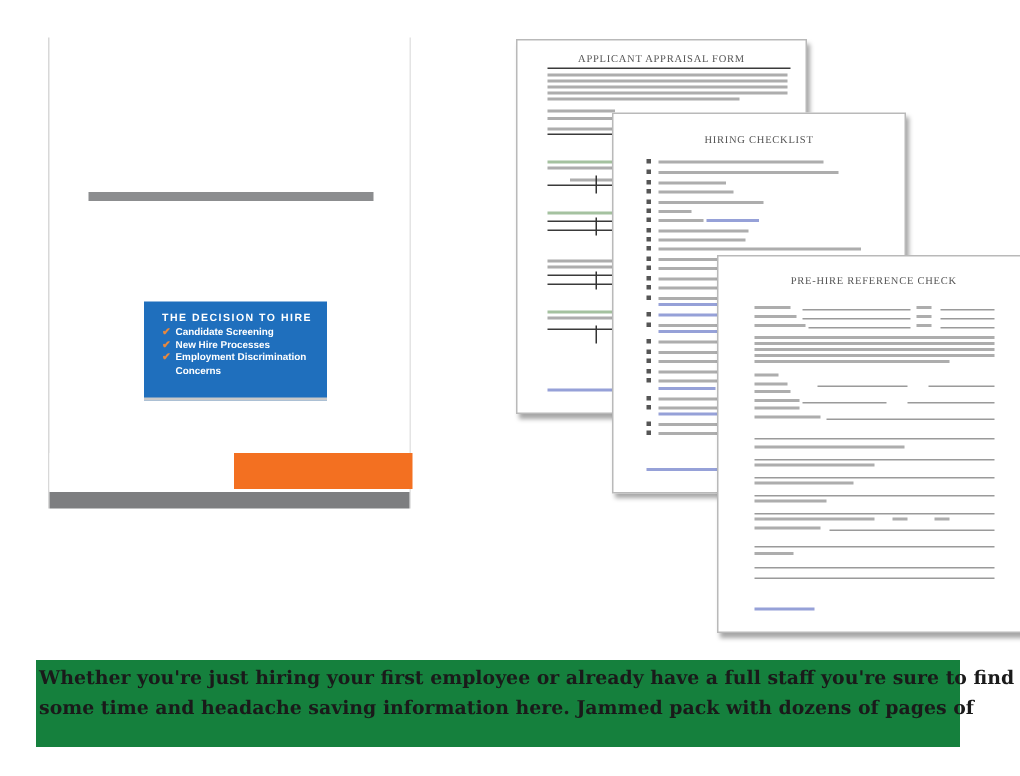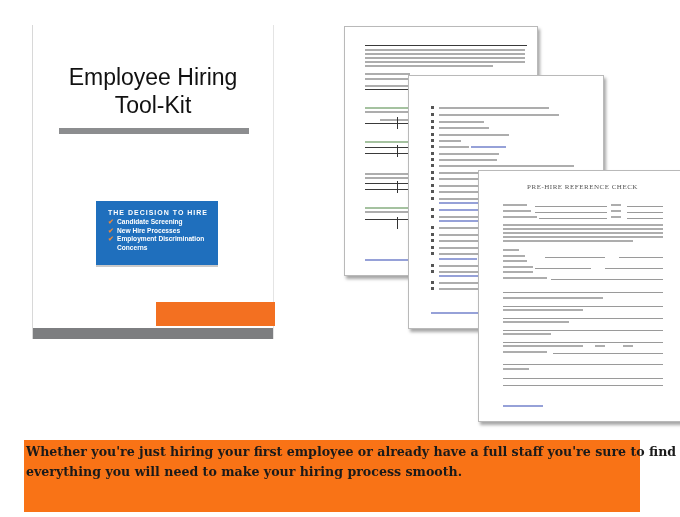--- a/index.html
+++ b/index.html
@@ -65,34 +65,30 @@
   .gline { position: absolute; height: 1px; background: #9a9a9a; }
   .dline { position: absolute; height: 1px; background: #3a3a3a; }
   .tline { position: absolute; height: 2px; background: #8a8a8a; opacity: 0.7; }
   .blink { position: absolute; height: 2px; background: #6a79c8; opacity: 0.7; }
   .green { position: absolute; height: 2px; background: #7fa878; opacity: 0.7; }
   .bullet { position: absolute; width: 3px; height: 3px; background: #555555; }
   .vbar { position: absolute; width: 1px; background: #333333; }
 
   
   .desc {
-    position: absolute; left: 24px; top: 440px; width: 616px; height: 72px;
-    background: #f97316; padding: 2px 0 0 2px;
+    position: absolute; left: 24px; top: 440px; width: 616px; height: 58px;
+    background: #15803d; padding: 2px 0 0 2px;
     font-family: "DejaVu Serif", serif; font-weight: bold; font-size: 12.6px; line-height: 20px; color: #1a1a1a;
   }
   .desc-line { white-space: nowrap; display: block; }
 </style>
 </head>
 <body>
 
 <div class="cover">
-  <div class="cover-title">
-    <div>Employee Hiring</div>
-    <div>Tool-Kit</div>
-  </div>
   <div class="cover-rule"></div>
   <div class="cover-bluebox">
     <div class="bluebox-heading">THE DECISION TO HIRE</div>
     <div class="bluebox-item">
       <span class="check-icon">✔</span>
       <span>Candidate Screening</span>
     </div>
     <div class="bluebox-item">
       <span class="check-icon">✔</span>
       <span>New Hire Processes</span>
@@ -101,20 +97,21 @@
       <span class="check-icon">✔</span>
       <span>Employment Discrimination Concerns</span>
     </div>
   </div>
   <div class="cover-white-block"></div>
   <div class="cover-orange-block"></div>
   <div class="cover-bottom-band"></div>
 </div>
 
 <div class="page" style="left:344px; top:26px; width:194px; height:250px;">
+  <div class="page-title" style="top:8px;">APPLICANT APPRAISAL FORM</div>
   <div class="dline" style="left:20px; top:18px; width:162px;"></div>
   <div class="tline" style="left:20px; top:22px; width:160px;"></div>
   <div class="tline" style="left:20px; top:26px; width:160px;"></div>
   <div class="tline" style="left:20px; top:30px; width:160px;"></div>
   <div class="tline" style="left:20px; top:34px; width:160px;"></div>
   <div class="tline" style="left:20px; top:38px; width:128px;"></div>
   <div class="tline" style="left:20px; top:46px; width:45px;"></div>
   <div class="tline" style="left:20px; top:51px; width:45px;"></div>
   <div class="tline" style="left:20px; top:58px; width:45px;"></div>
   <div class="dline" style="left:20px; top:62px; width:45px;"></div>
@@ -133,20 +130,21 @@
   <div class="dline" style="left:20px; top:162px; width:45px;"></div>
   <div class="vbar" style="left:52px; top:154px; height:12px;"></div>
   <div class="green" style="left:20px; top:180px; width:45px;"></div>
   <div class="tline" style="left:20px; top:184px; width:45px;"></div>
   <div class="dline" style="left:20px; top:192px; width:45px;"></div>
   <div class="vbar" style="left:52px; top:190px; height:12px;"></div>
   <div class="blink" style="left:20px; top:232px; width:45px;"></div>
 </div>
 
 <div class="page" style="left:408px; top:75px; width:196px; height:254px;">
+  <div class="page-title" style="top:13px;">HIRING CHECKLIST</div>
   <div class="bullet" style="left:22px; top:30px;"></div>
   <div class="tline" style="left:30px; top:31px; width:110px;"></div>
   <div class="bullet" style="left:22px; top:37px;"></div>
   <div class="tline" style="left:30px; top:38px; width:120px;"></div>
   <div class="bullet" style="left:22px; top:44px;"></div>
   <div class="tline" style="left:30px; top:45px; width:45px;"></div>
   <div class="bullet" style="left:22px; top:50px;"></div>
   <div class="tline" style="left:30px; top:51px; width:50px;"></div>
   <div class="bullet" style="left:22px; top:57px;"></div>
   <div class="tline" style="left:30px; top:58px; width:70px;"></div>
@@ -246,14 +244,14 @@
   <div class="gline" style="left:74px; top:182px; width:110px;"></div>
   <div class="gline" style="left:24px; top:193px; width:160px;"></div>
   <div class="tline" style="left:24px; top:197px; width:26px;"></div>
   <div class="gline" style="left:24px; top:207px; width:160px;"></div>
   <div class="gline" style="left:24px; top:214px; width:160px;"></div>
   <div class="blink" style="left:24px; top:234px; width:40px;"></div>
 </div>
 
 <div class="desc">
   <span class="desc-line">Whether you're just hiring your first employee or already have a full staff you're sure to find</span>
-  <span class="desc-line">everything you will need to make your hiring process smooth.</span>
+  <span class="desc-line">some time and headache saving information here. Jammed pack with dozens of pages of</span>
 </div>
 
 </body></html>

